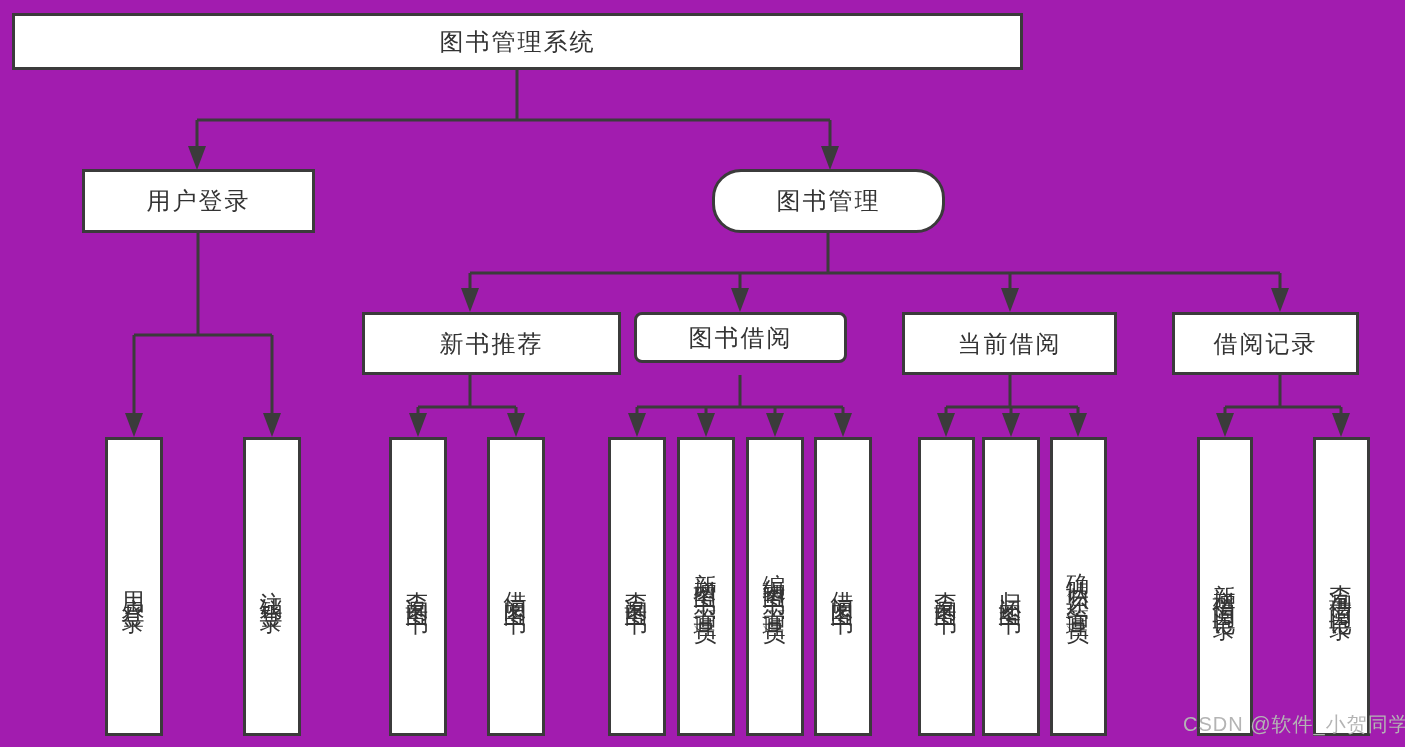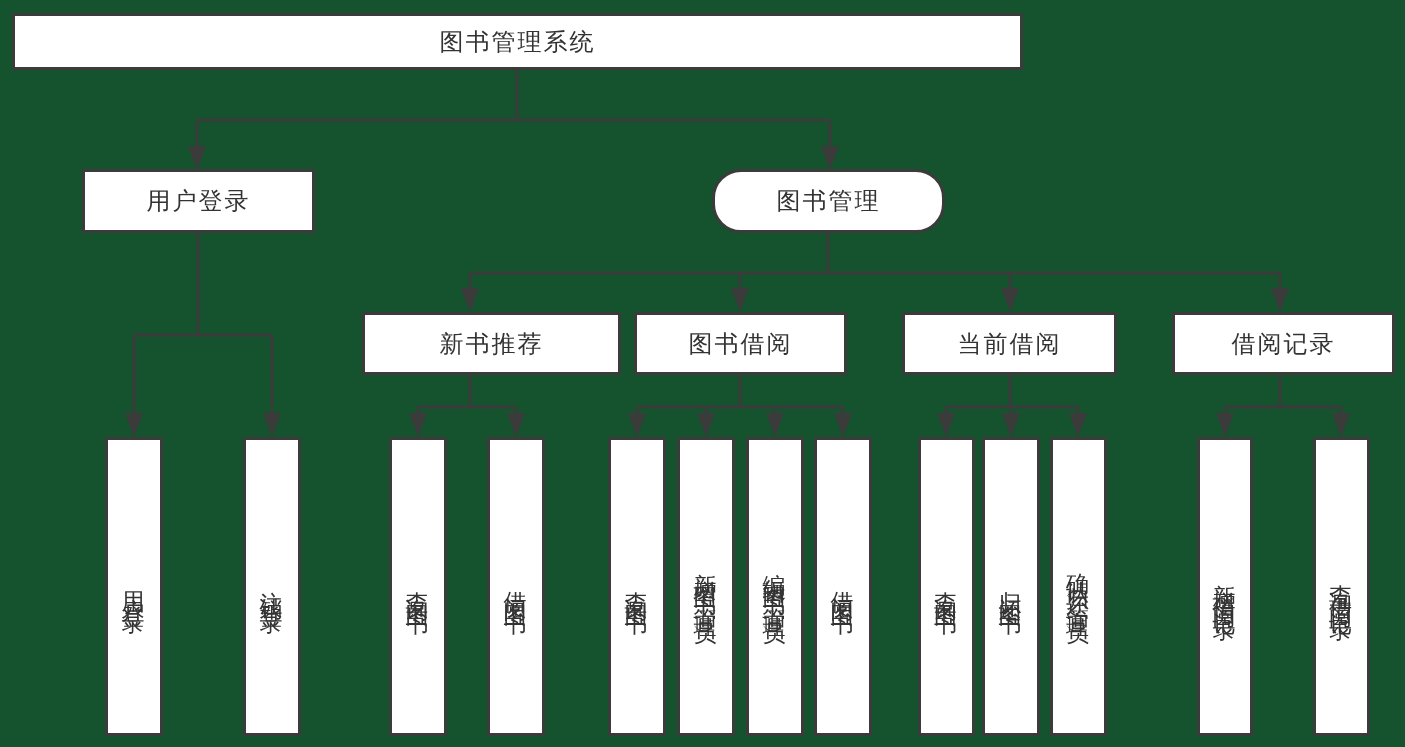--- a/index.html
+++ b/index.html
@@ -1,19 +1,19 @@
 <!DOCTYPE html>
 <html><head>
 <meta charset="utf-8">
 <style>
   html,body { margin:0; padding:0; background:#ffffff; }
   .canvas {
     position:relative;
     width:1405px; height:747px;
-    background:#14532d;
+    background:#a21caf;
     font-family:"Liberation Sans","DejaVu Sans",sans-serif;
     overflow:hidden;
   }
   .connectors { position:absolute; left:0; top:0; }
   .connectors path { stroke:#3b3b3b; stroke-width:3; fill:none; }
   .connectors polygon { fill:#3b3b3b; stroke:none; }
   .node {
     position:absolute;
     box-sizing:border-box;
     background:#ffffff;
@@ -85,36 +85,37 @@
     <polygon points="1216,413 1234,413 1225,437"></polygon>
     <polygon points="1332,413 1350,413 1341,437"></polygon>
   </svg>
 
   <div class="node" style="left:12px; top:13px; width:1011px; height:57px;">图书管理系统</div>
 
   <div class="node" style="left:82px; top:169px; width:233px; height:64px;">用户登录</div>
   <div class="node" style="left:712px; top:169px; width:233px; height:64px;border-radius:29px;">图书管理</div>
 
   <div class="node" style="left:362px; top:312px; width:259px; height:63px;">新书推荐</div>
-  <div class="node" style="left:634px; top:312px; width:213px; height:63px;">图书借阅</div>
+  <div class="node" style="left:634px; top:312px; width:213px; height:51px;border-radius:8px;">图书借阅</div>
   <div class="node" style="left:902px; top:312px; width:215px; height:63px;text-align:right;">当前借阅</div>
-  <div class="node" style="left:1172px; top:312px; width:223px; height:63px;">借阅记录</div>
+  <div class="node" style="left:1172px; top:312px; width:187px; height:63px;">借阅记录</div>
 
   <div class="node vnode" style="left:105px; top:437px; width:58px; height:299px;">用户登录</div>
   <div class="node vnode" style="left:243px; top:437px; width:58px; height:299px;">注销登录</div>
 
   <div class="node vnode" style="left:389px; top:437px; width:58px; height:299px;">查询图书</div>
   <div class="node vnode" style="left:487px; top:437px; width:58px; height:299px;">借阅图书</div>
 
   <div class="node vnode" style="left:608px; top:437px; width:58px; height:299px;">查询图书</div>
   <div class="node vnode" style="left:677px; top:437px; width:58px; height:299px;">新增图书（管理员）</div>
   <div class="node vnode" style="left:746px; top:437px; width:58px; height:299px;">编辑图书（管理员）</div>
   <div class="node vnode" style="left:814px; top:437px; width:58px; height:299px;">借阅图书</div>
 
   <div class="node vnode" style="left:918px; top:437px; width:57px; height:299px;">查询图书</div>
   <div class="node vnode" style="left:982px; top:437px; width:58px; height:299px;">归还图书</div>
   <div class="node vnode" style="left:1050px; top:437px; width:57px; height:299px;">确认归还（管理员）</div>
 
   <div class="node vnode" style="left:1197px; top:437px; width:56px; height:299px;">新增借阅记录</div>
   <div class="node vnode" style="left:1313px; top:437px; width:57px; height:299px;">查询借阅记录</div>
 
+  <div class="watermark">CSDN @软件_小贺同学</div>
 
 </div>
 
 </body></html>

